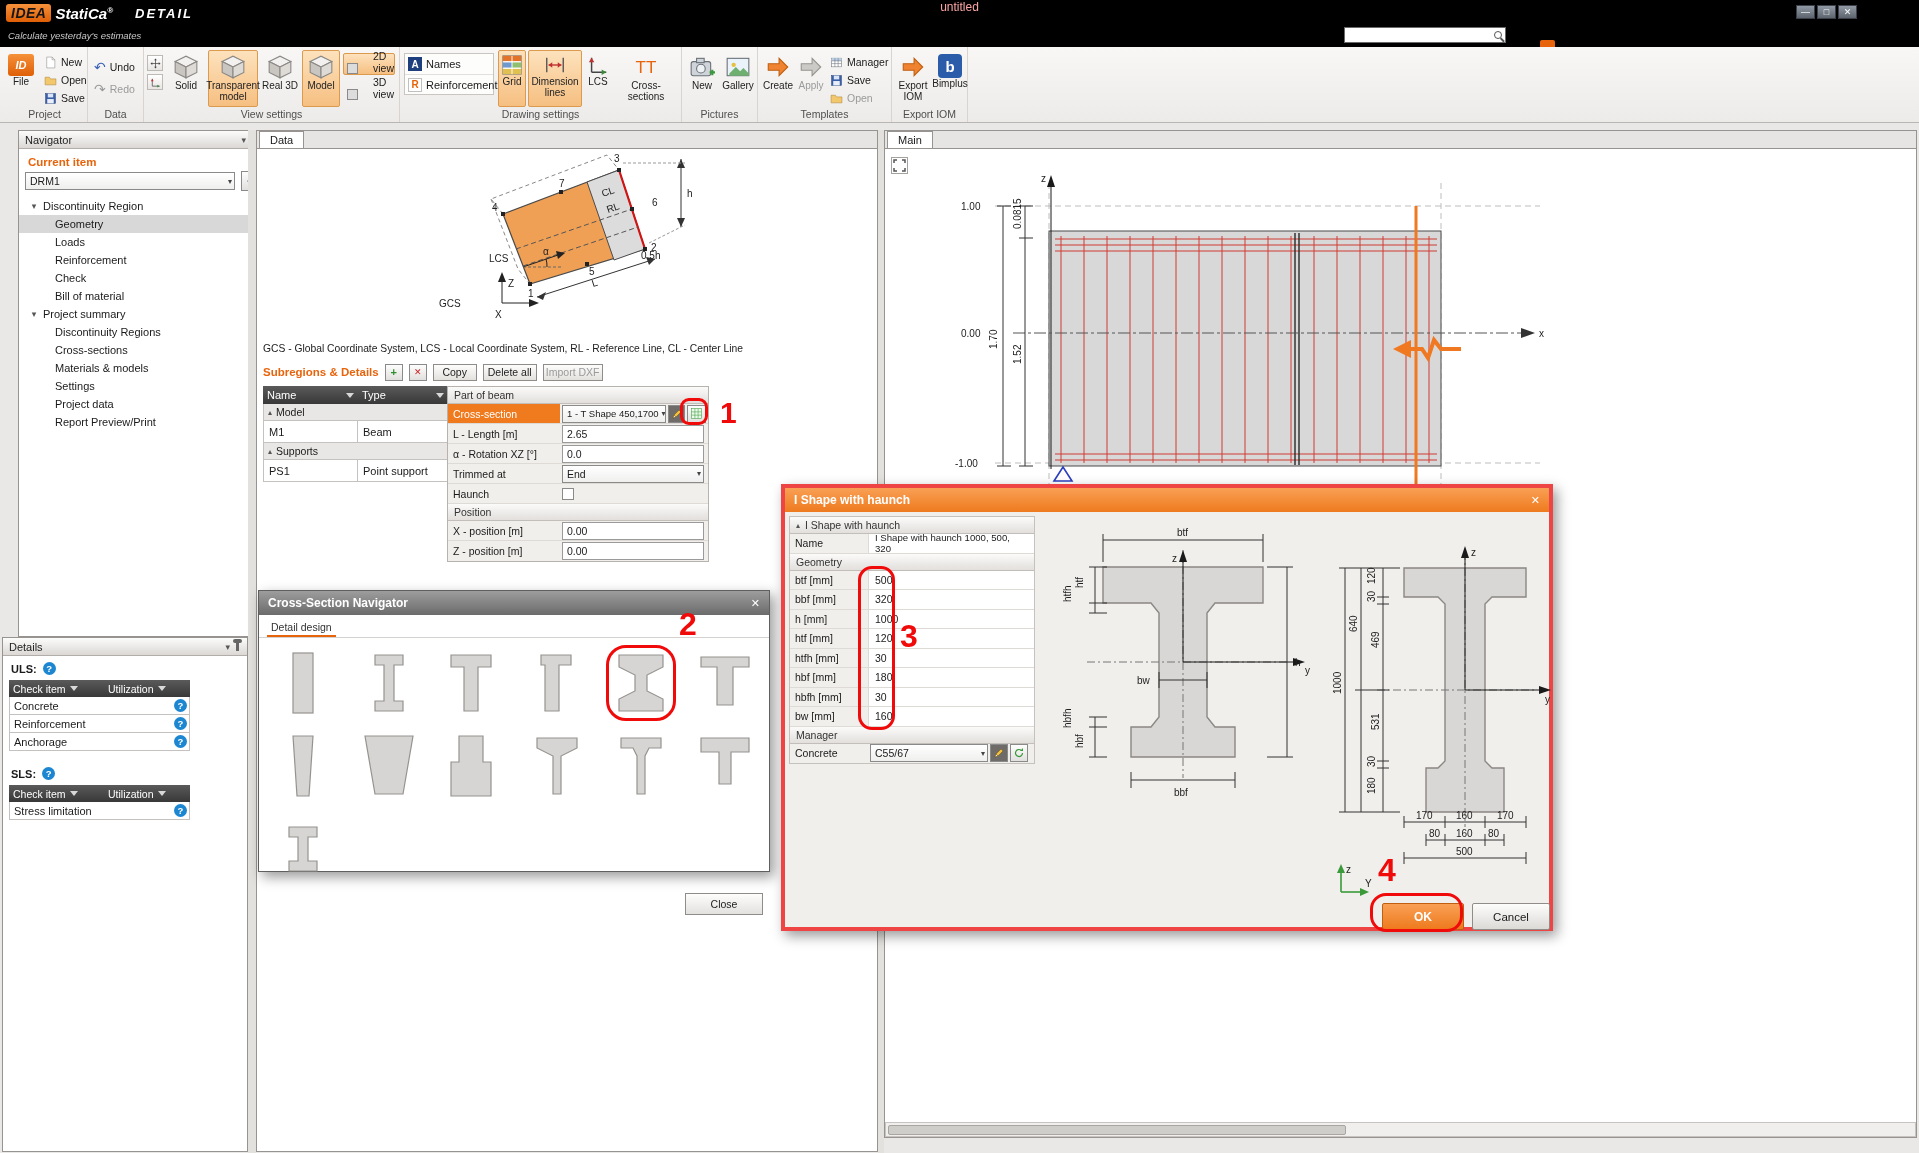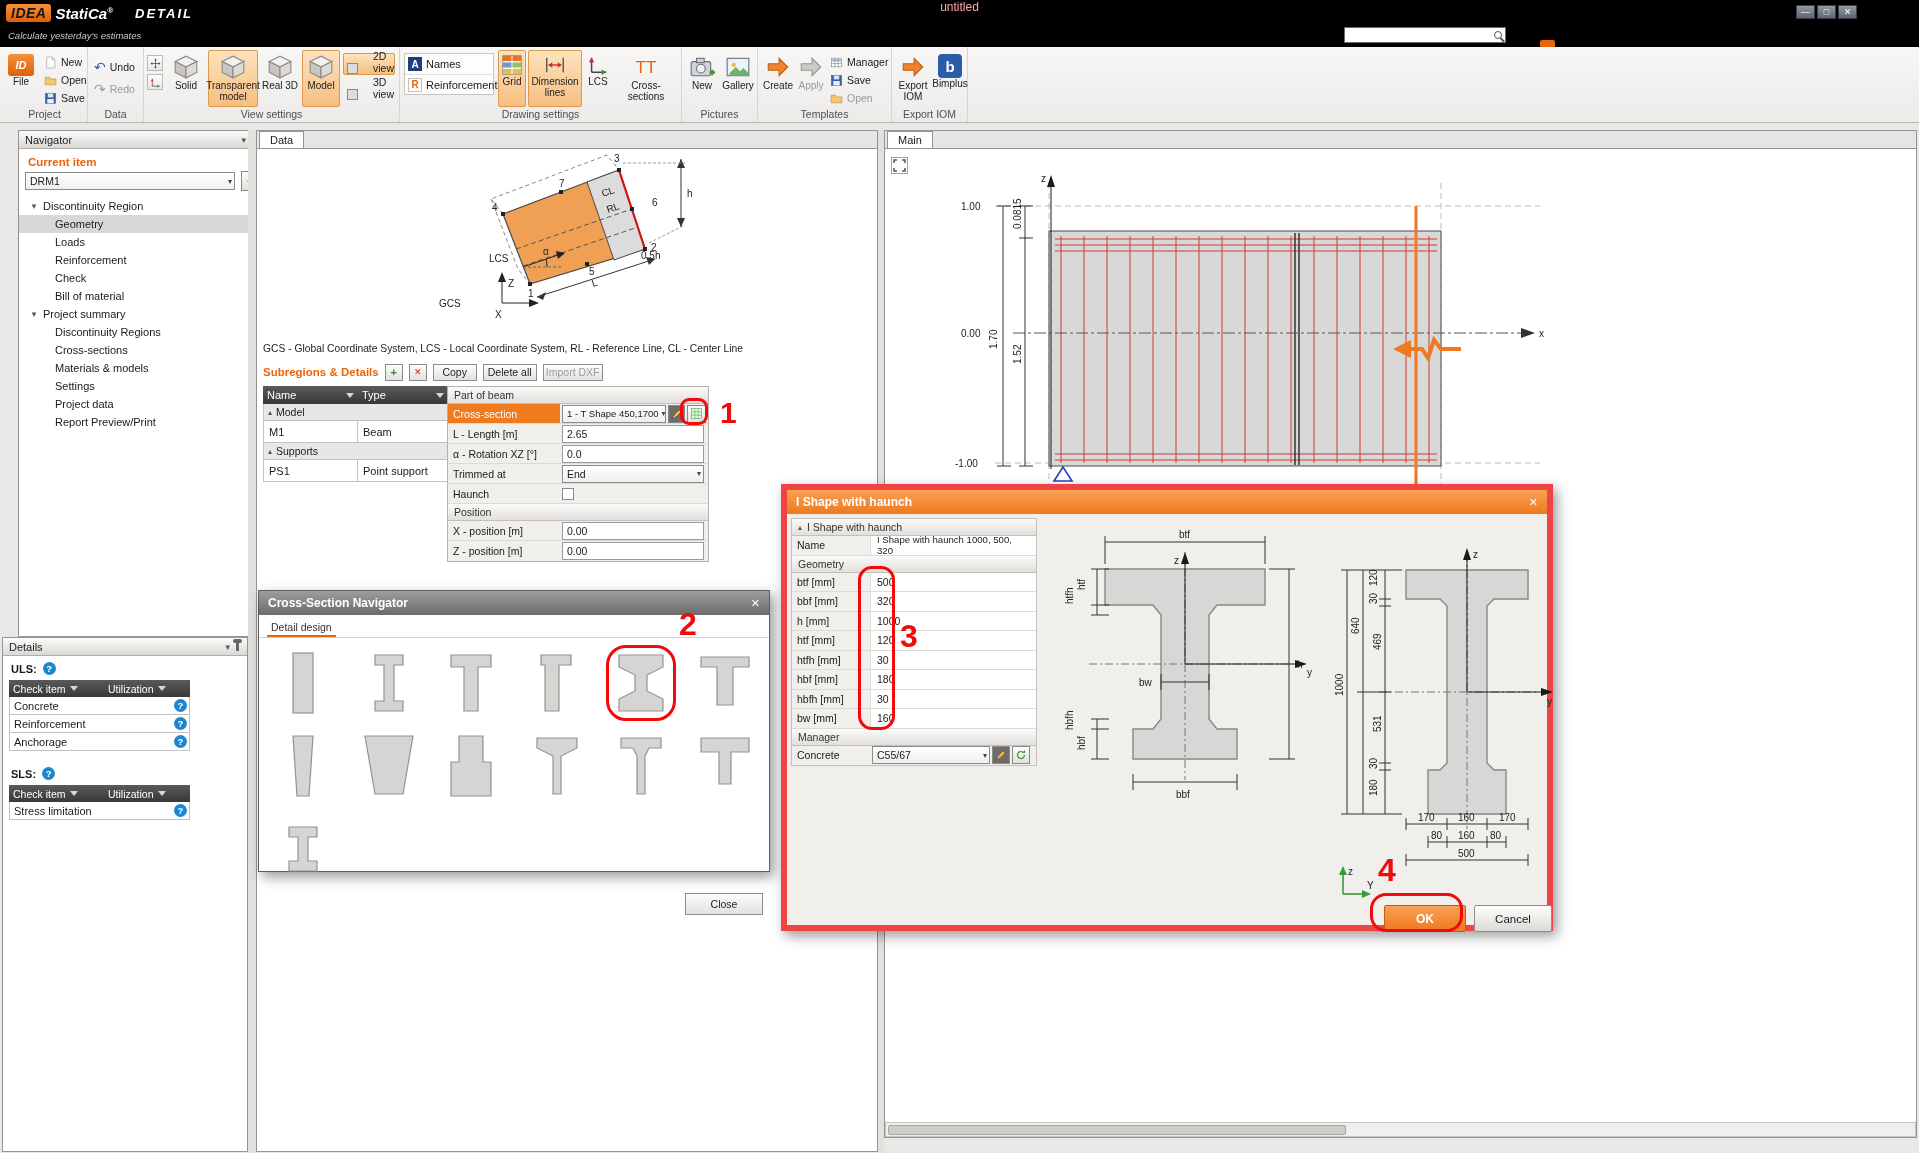--- a/index.html
+++ b/index.html
@@ -87,21 +87,21 @@
 .dialog{position:absolute;box-shadow:4px 5px 12px rgba(0,0,0,.4)}
 .dlghead{height:24px;display:flex;align-items:center;padding:0 9px;color:#fff;font-weight:bold;font-size:12px}
 .dlghead .x{margin-left:auto;cursor:pointer;font-size:11px;font-weight:normal}
 #cs-dialog{left:258px;top:590px;width:512px;height:282px;background:#fff;border:1px solid #5f5f5f;z-index:30}
 #cs-dialog .dlghead{background:linear-gradient(#9d9d9d,#6b6b6b)}
 .dtab{position:absolute;left:8px;top:28px;height:18px;padding:0 4px;display:flex;align-items:center;font-size:10.5px;border-bottom:2px solid #e8640c;color:#333;cursor:pointer}
 .dtabline{position:absolute;left:0;top:46px;width:100%;border-bottom:1px solid #d5d2cf}
 .thumb{position:absolute;width:62px;height:66px;display:flex;align-items:center;justify-content:center;cursor:pointer}
 .thumb svg{width:56px;height:64px}
 .thumb path,.thumb rect{fill:#d6d5d3;stroke:#96938f;stroke-width:1.2}
-#ishape-dialog{left:781px;top:484px;width:772px;height:447px;background:#f1efec;border:6px solid #ef4444;z-index:40}
+#ishape-dialog{left:781px;top:484px;width:772px;height:447px;background:#f1efec;border:4px solid #ef4444;z-index:40}
 #ishape-dialog .dlghead{background:linear-gradient(#f9a055,#ee7a1e)}
 .iprop{position:absolute;left:4px;top:28px;width:246px;background:#f1efec;border:1px solid #c5c2be}
 .iprop .bar{height:17px;background:linear-gradient(#fbfbfa,#e2dfdc);border-bottom:1px solid #c2bfbb;display:flex;align-items:center;padding:0 6px;gap:5px;font-size:10.5px;color:#333}
 .iprow{display:flex;height:19.5px;border-bottom:1px solid #dedbd7;align-items:stretch}
 .iplab{width:78px;display:flex;align-items:center;padding:0 5px;font-size:10.5px;flex:none}
 .ipval{flex:1;background:#fff;display:flex;align-items:center;padding:0 6px;font-size:10.5px;border-left:1px solid #dedbd7}
 .okbtn{position:absolute;left:597px;top:415px;width:82px;height:27px;background:linear-gradient(#f9a055,#ee7a1e);border:1px solid #c05f10;color:#fff;font-weight:bold;font-size:12px;display:flex;align-items:center;justify-content:center;cursor:pointer;border-radius:2px}
 .cancelbtn{position:absolute;left:687px;top:415px;width:78px;height:27px;background:linear-gradient(#fdfdfc,#dcdad7);border:1px solid #8f8c89;font-size:11.5px;display:flex;align-items:center;justify-content:center;cursor:pointer;border-radius:2px}
 
 .ann{position:absolute;border:3px solid #f00a0a;pointer-events:none;z-index:90}

